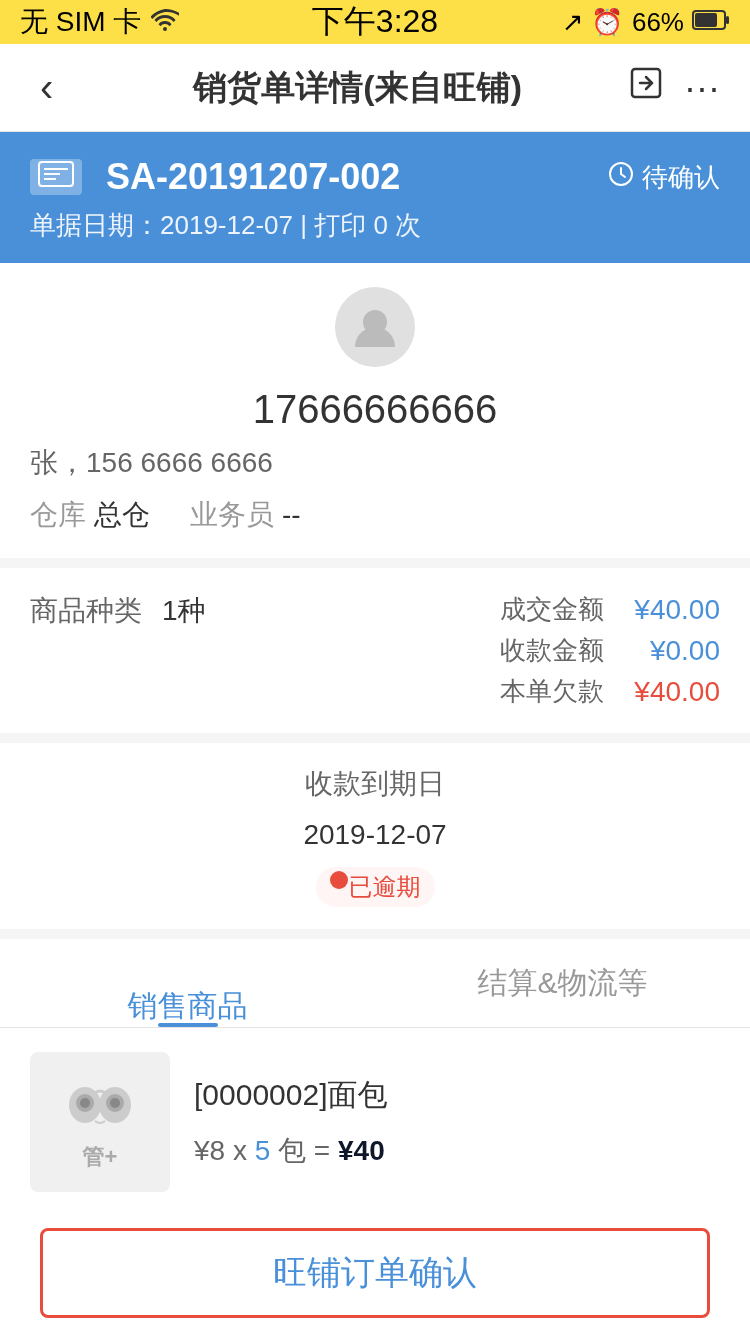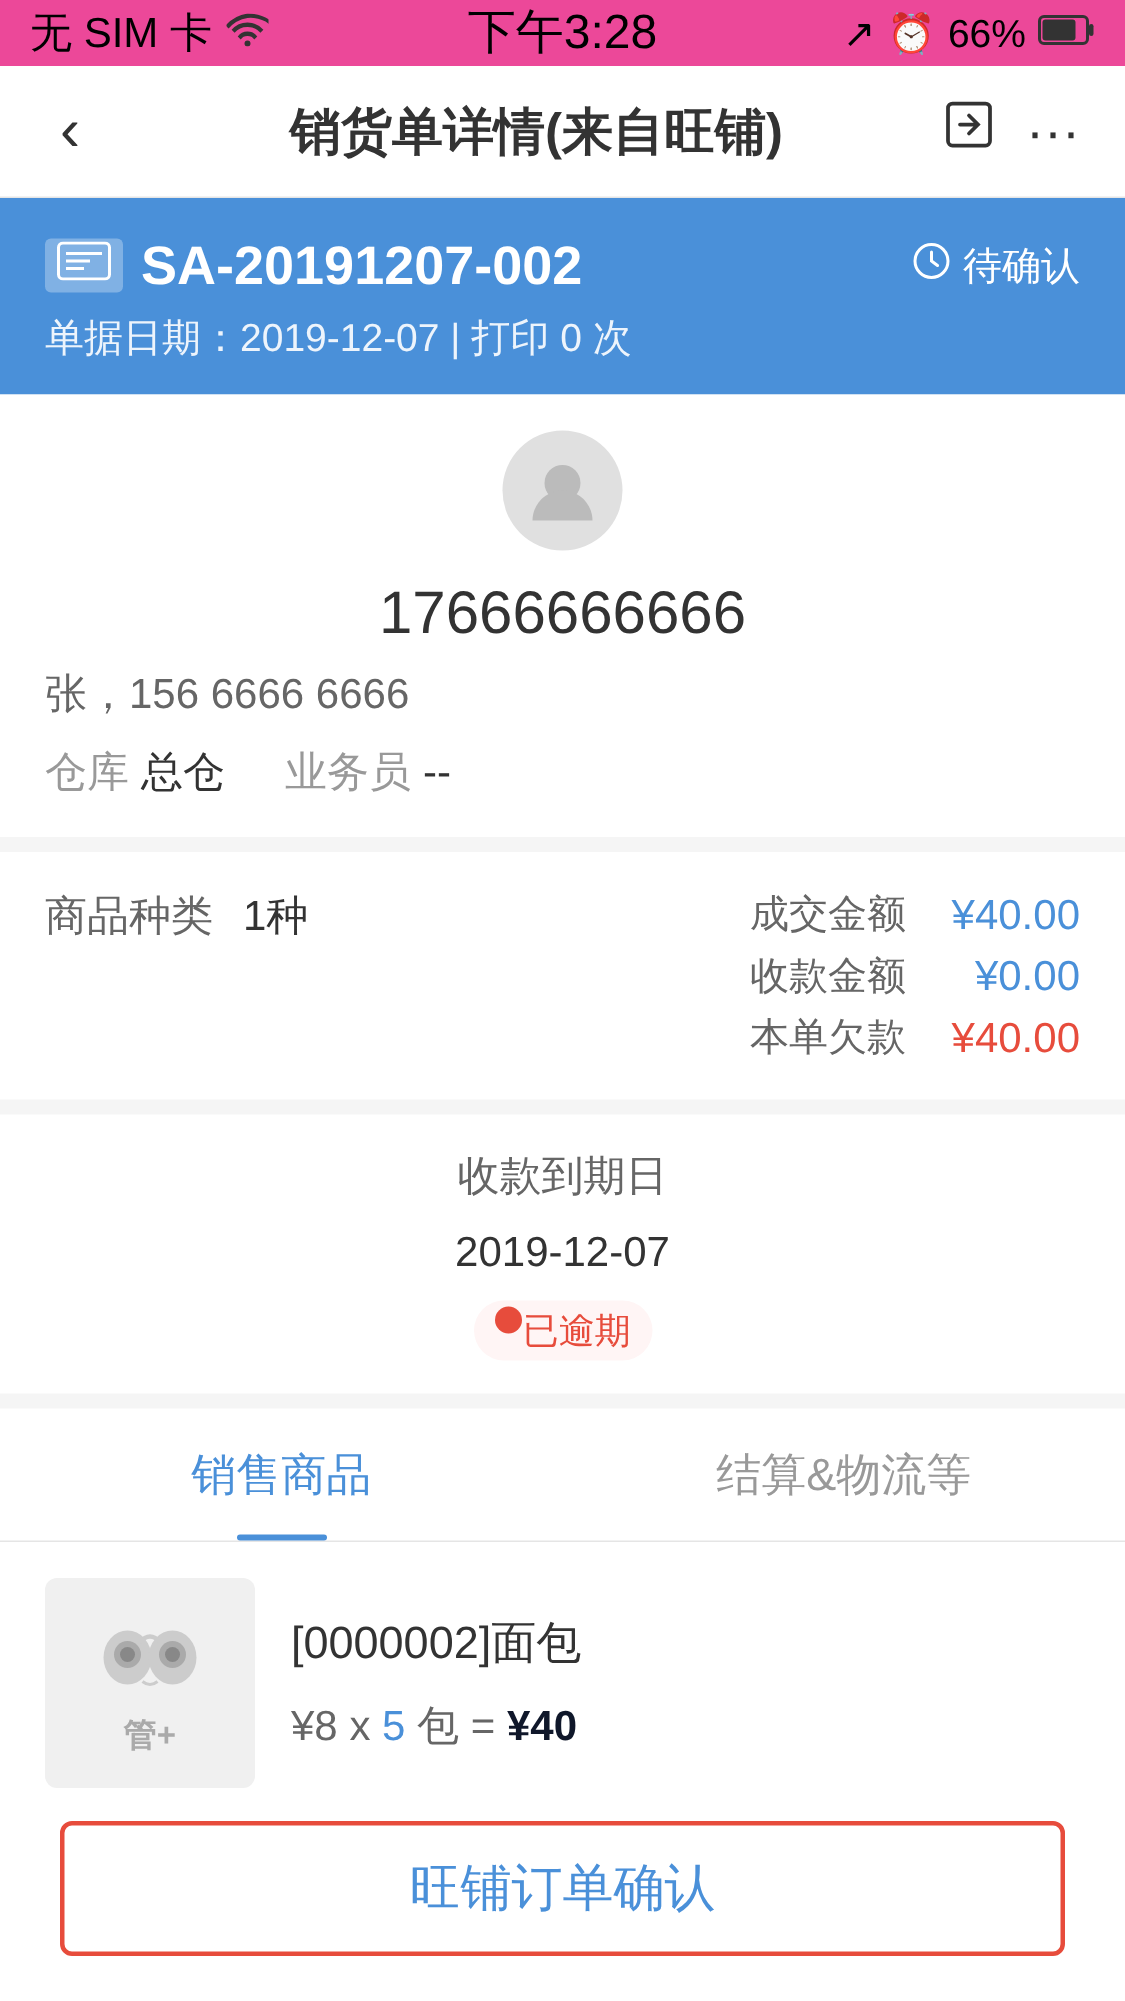--- a/index.html
+++ b/index.html
@@ -9,21 +9,21 @@
       min-height: 1334px;
       font-family: -apple-system, 'PingFang SC', 'Helvetica Neue', Arial, sans-serif;
       background: #f5f5f5;
       position: relative;
     }
 
     
     .status-bar {
       width: 750px;
       height: 44px;
-      background: #ec4899;
+      background: #fde047;
       display: flex;
       align-items: center;
       justify-content: space-between;
       padding: 0 20px;
       font-size: 28px;
     }
     .status-left {
       display: flex;
       align-items: center;
       gap: 10px;
@@ -88,21 +88,21 @@
       align-items: center;
       justify-content: space-between;
       margin-bottom: 10px;
     }
     .order-id {
       font-size: 36px;
       font-weight: bold;
       color: #fff;
       display: flex;
       align-items: center;
-      gap: 12px;
+      gap: 24px;
     }
     .order-status {
       display: flex;
       align-items: center;
       gap: 8px;
       color: #fff;
       font-size: 26px;
     }
     .order-date-row {
       color: rgba(255,255,255,0.9);
@@ -255,20 +255,21 @@
       flex-direction: column;
       align-items: center;
       justify-content: center;
       font-size: 30px;
       color: #999;
       cursor: pointer;
       position: relative;
     }
     .tab-item.active {
       color: #4A90D9;
+      justify-content: flex-end;
     }
     .tab-item.active::after {
       content: '';
       position: absolute;
       bottom: 0;
       left: 50%;
       transform: translateX(-50%);
       width: 60px;
       height: 4px;
       background: #4A90D9;
@@ -338,21 +339,21 @@
       min-height: 200px;
     }
 
     
     .bottom-action {
       position: fixed;
       bottom: 0;
       left: 0;
       width: 750px;
       background: #fff;
-      padding: 16px 40px 30px;
+      padding: 16px 40px 16px;
     }
     .confirm-btn {
       width: 100%;
       height: 90px;
       background: #fff;
       border: 3px solid #e74c3c;
       border-radius: 8px;
       font-size: 34px;
       color: #4A90D9;
       cursor: pointer;

